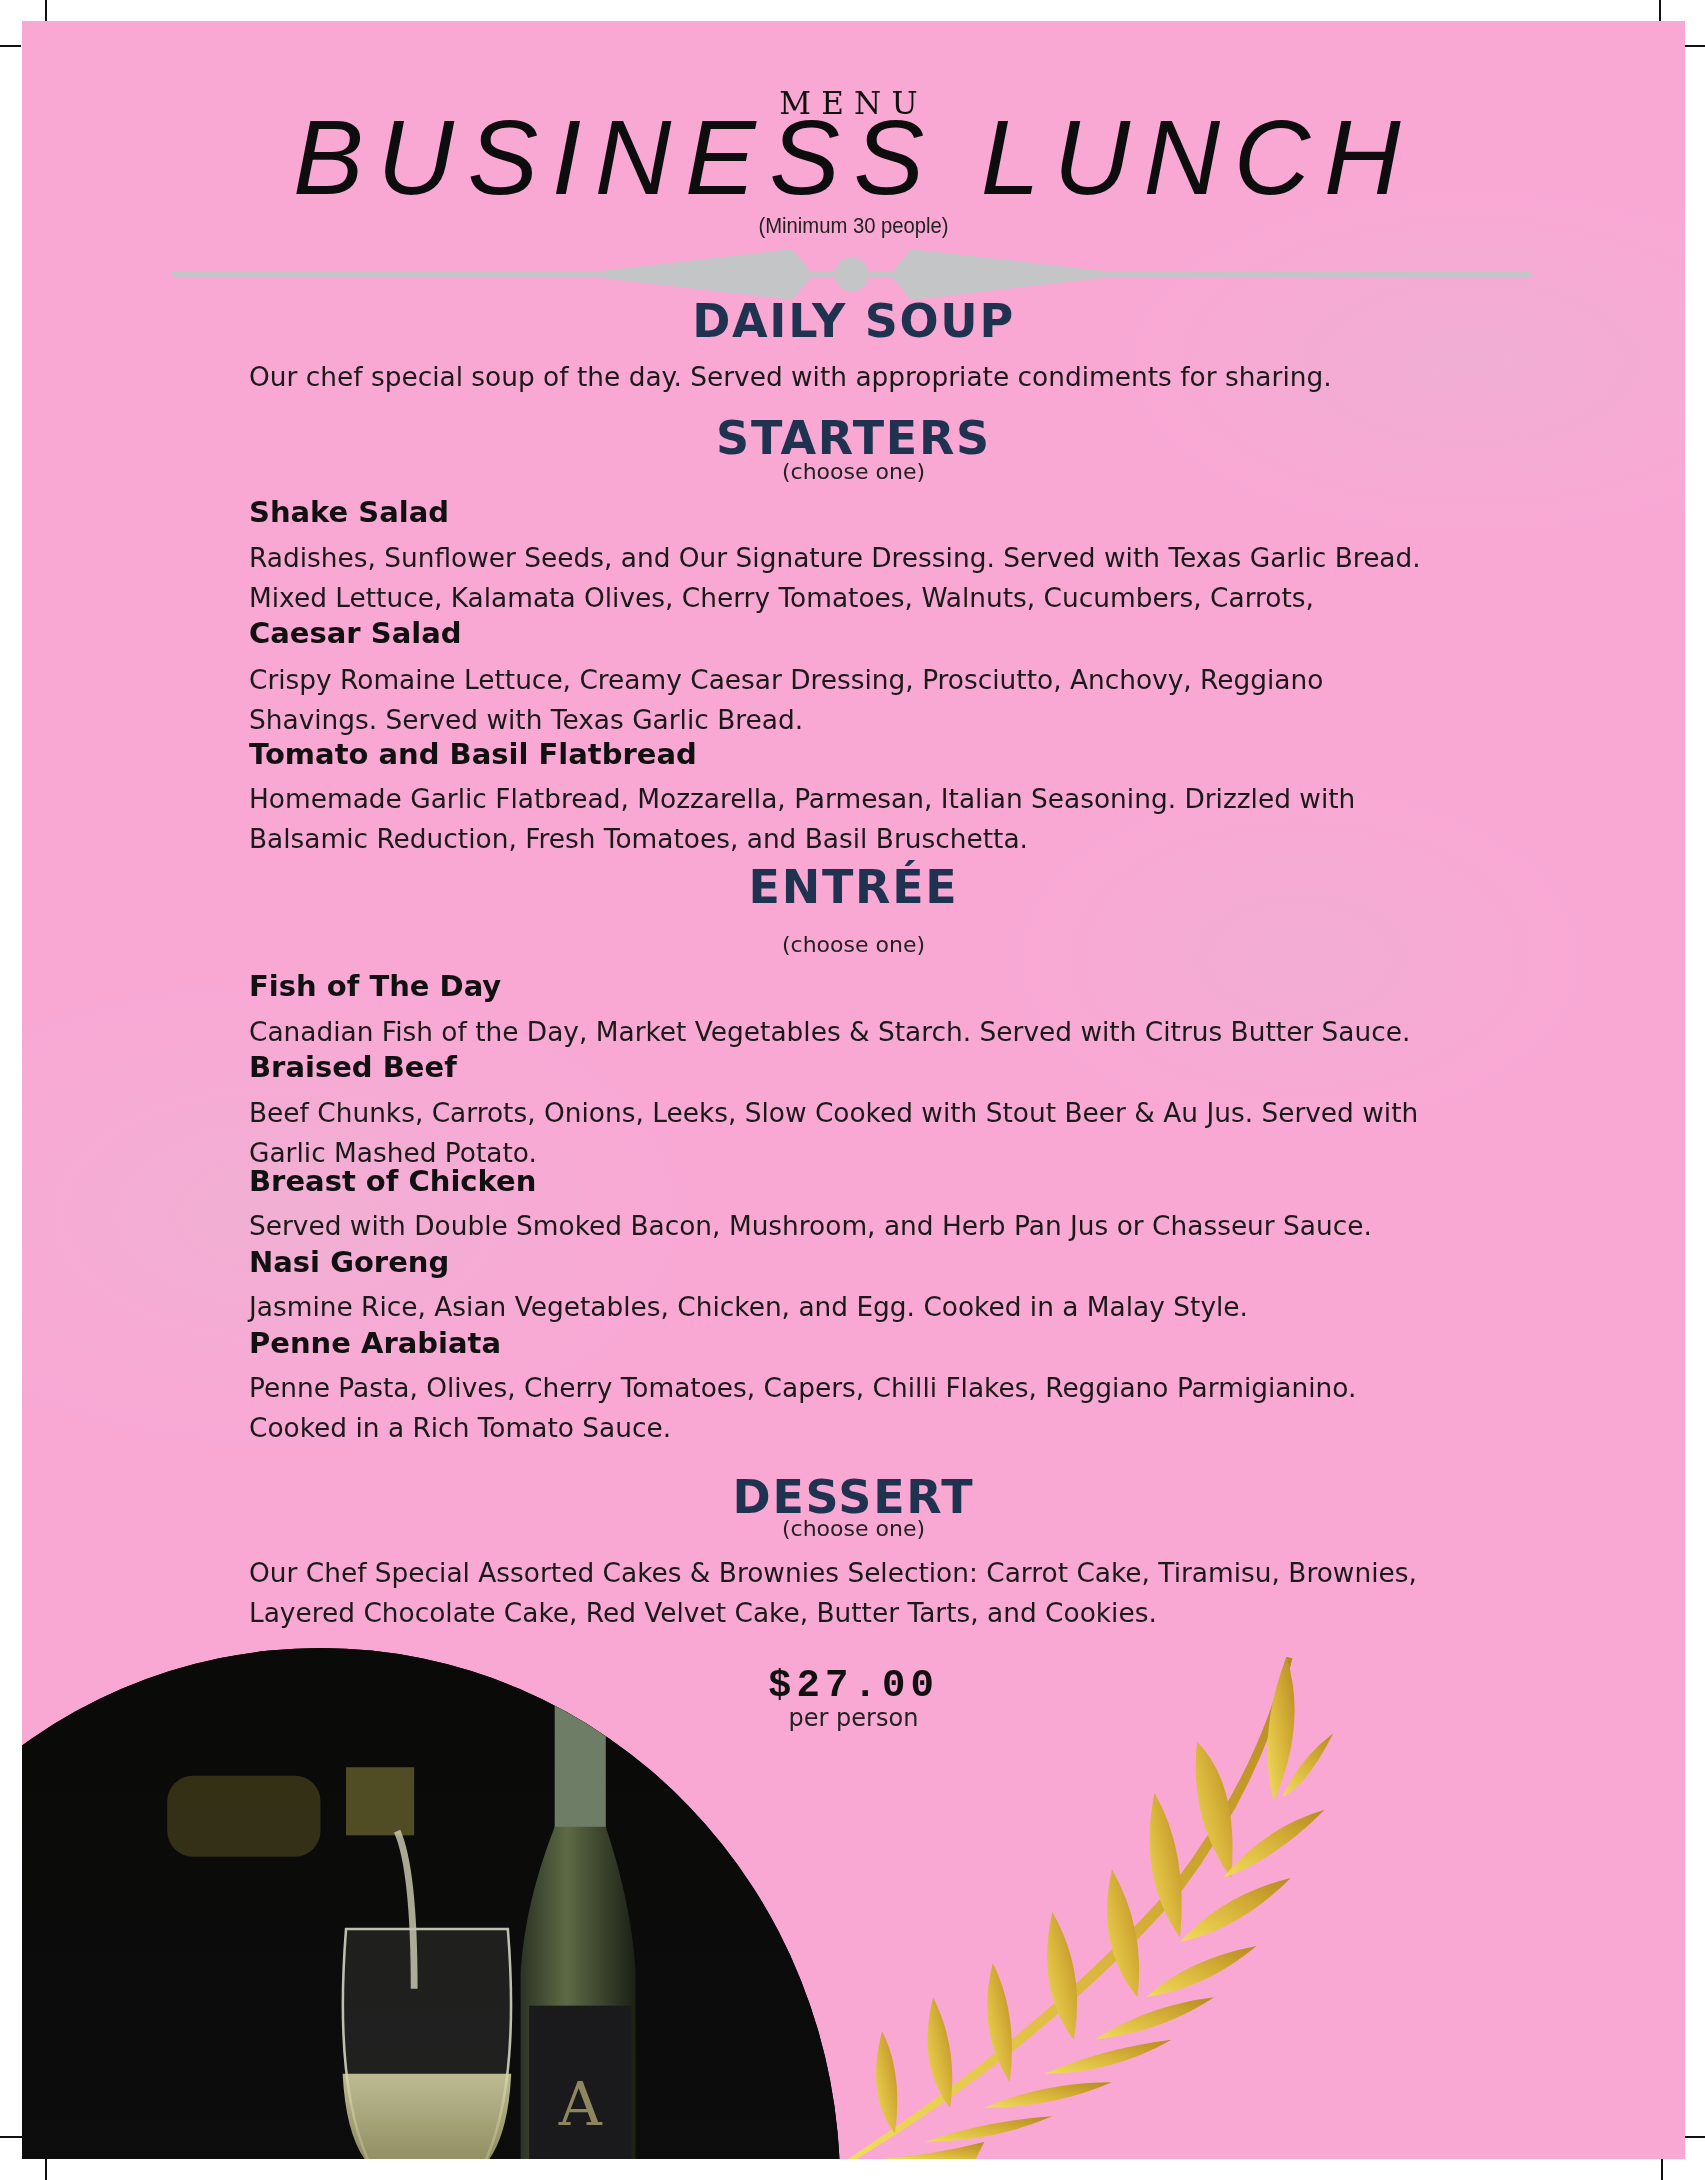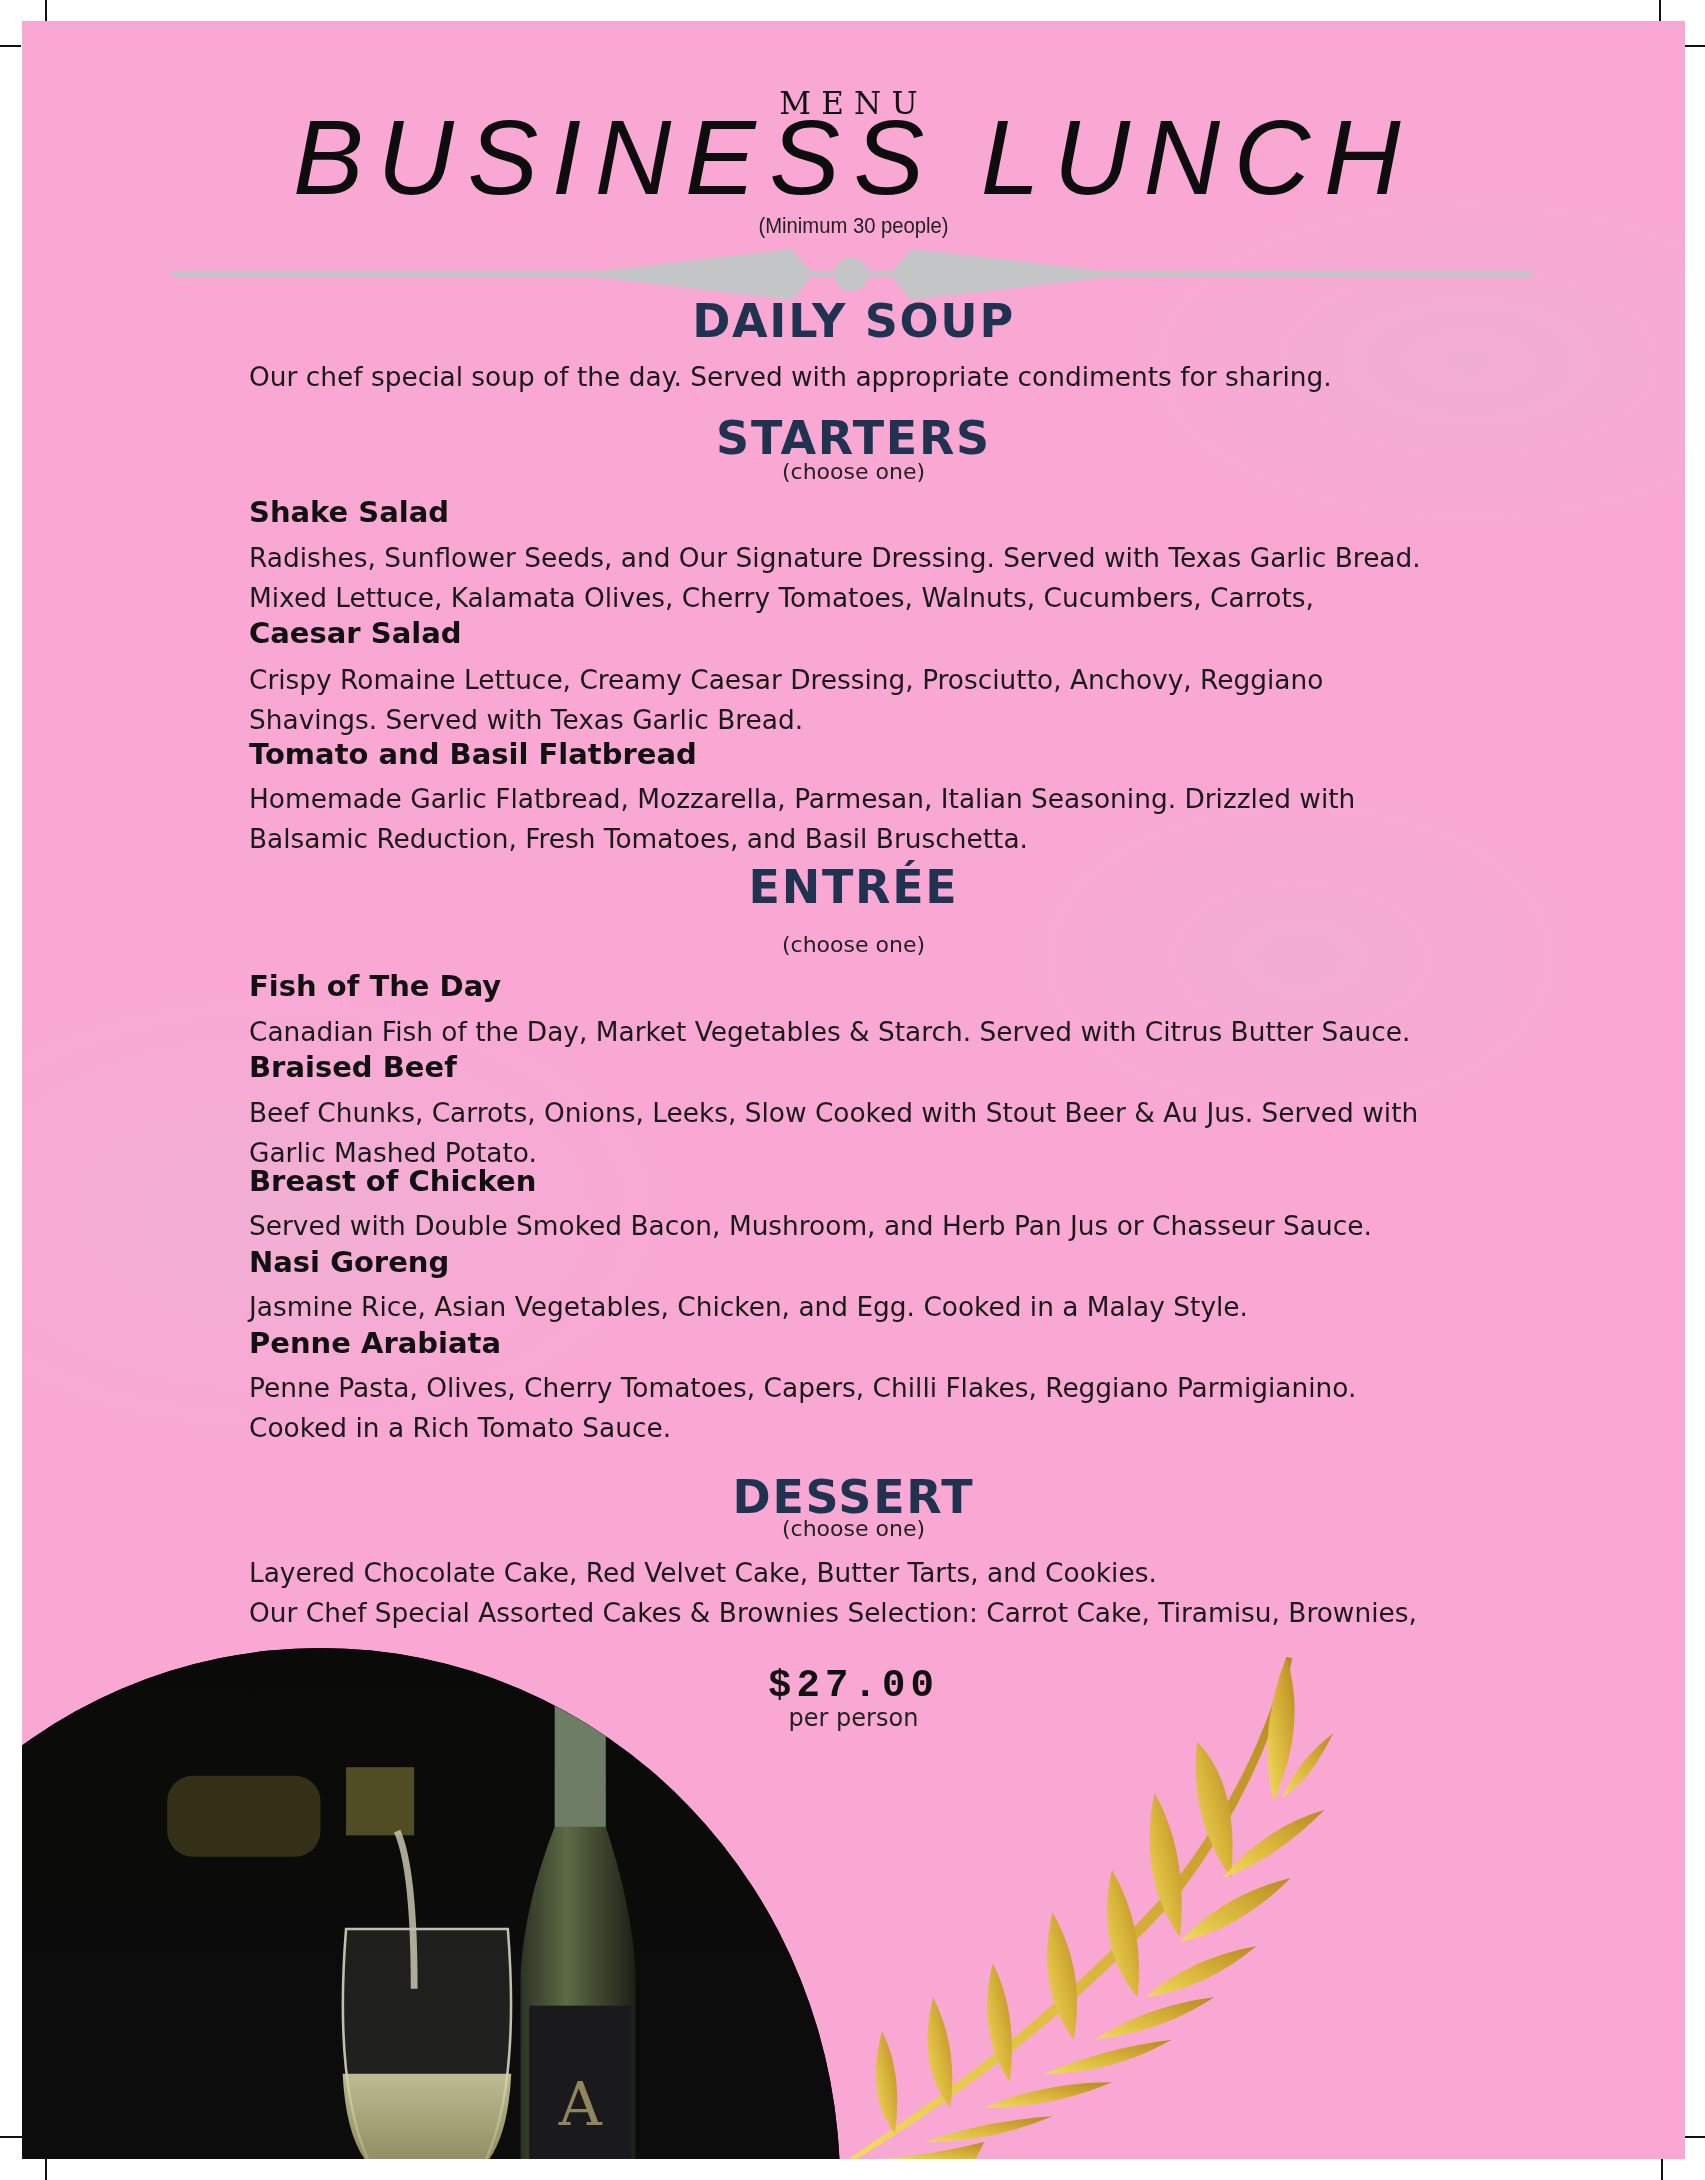--- a/index.html
+++ b/index.html
@@ -141,22 +141,22 @@
 
   <div class="abs item-name" style="top:1308px;">Penne Arabiata</div>
   <div class="abs desc" style="top:1347px;">
     <div>Penne Pasta, Olives, Cherry Tomatoes, Capers, Chilli Flakes, Reggiano Parmigianino.</div>
     <div>Cooked in a Rich Tomato Sauce.</div>
   </div>
 
   <div class="abs center section-heading" style="top:1453px;">DESSERT</div>
   <div class="abs center choose" style="top:1497px;">(choose one)</div>
   <div class="abs desc" style="top:1532px;">
+    <div>Our Chef Special Assorted Cakes &amp; Brownies Selection: Carrot Cake, Tiramisu, Brownies,</div>
     <div>Layered Chocolate Cake, Red Velvet Cake, Butter Tarts, and Cookies.</div>
-    <div>Our Chef Special Assorted Cakes &amp; Brownies Selection: Carrot Cake, Tiramisu, Brownies,</div>
   </div>
 
   <div class="abs photo">
     <svg width="1039" height="1073" viewBox="0 0 1220 1260">
       <defs>
         <linearGradient id="bg" x1="0" y1="0" x2="0" y2="1">
           <stop offset="0" stop-color="#0a0a08"></stop>
           <stop offset="0.6" stop-color="#0d0d0f"></stop>
           <stop offset="1" stop-color="#151517"></stop>
         </linearGradient>

